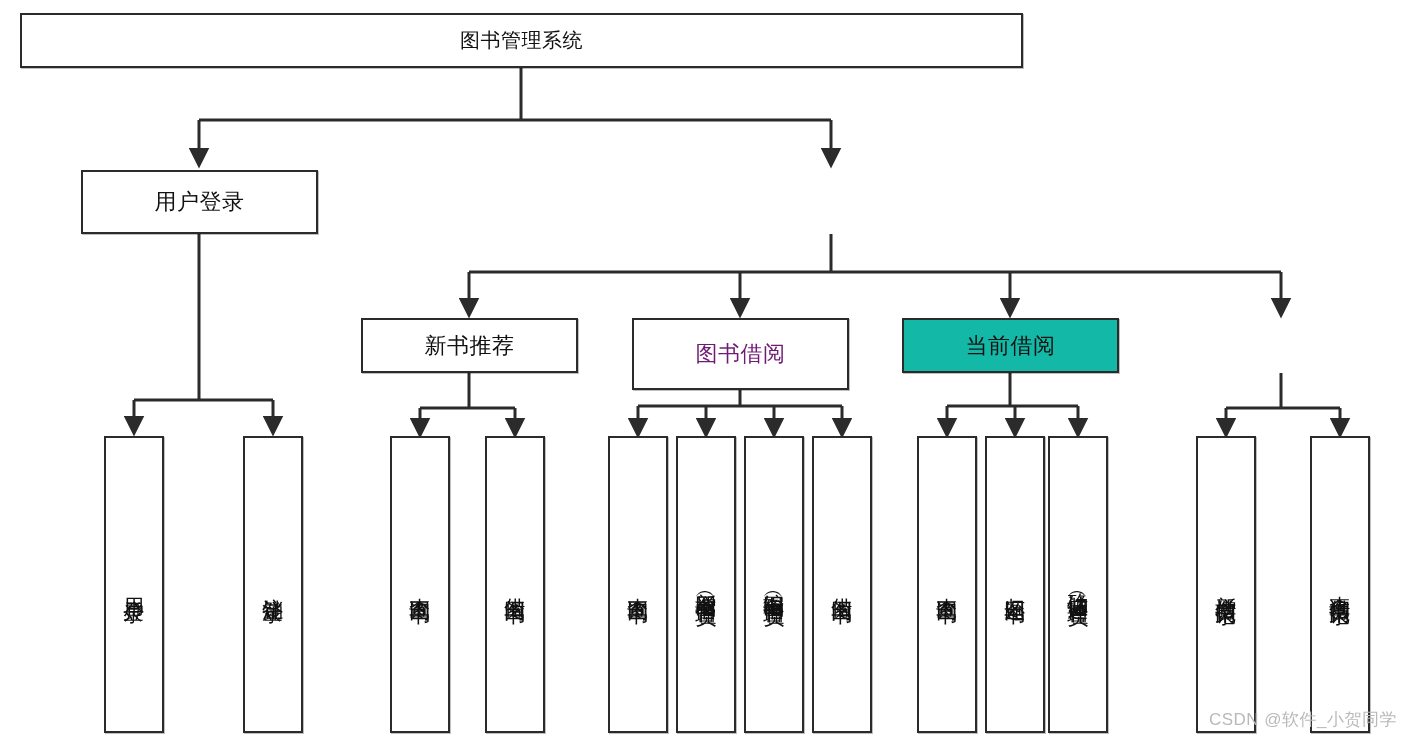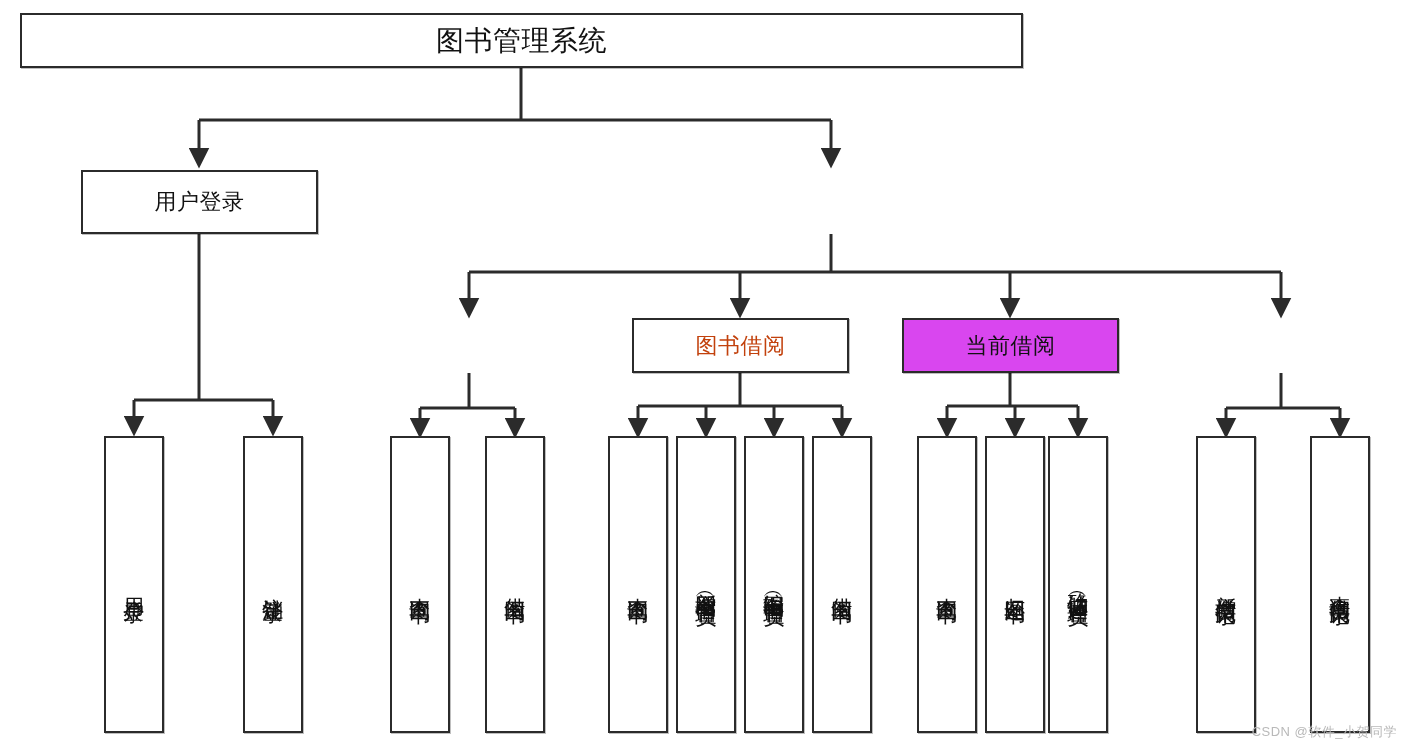--- a/index.html
+++ b/index.html
@@ -36,41 +36,41 @@
     align-items: center;
     justify-content: center;
     text-align: center;
     box-shadow: 1px 1px 0 rgba(0,0,0,0.25);
   }
   .node .label {
     display: block;
     line-height: 1.18;
     letter-spacing: 0.5px;
   }
-  .node.root .label { font-size: 28px; }
+  .node.root .label { font-size: 20px; }
   .node.l2 .label   { font-size: 22px; }
   .node.l3 .label   { font-size: 22px; }
 
   .node.leaf {
     writing-mode: vertical-rl;
     text-orientation: upright;
   }
   .node.leaf .label {
     writing-mode: vertical-rl;
     text-orientation: upright;
     font-size: 21px;
     line-height: 1.30;
     letter-spacing: 2px;
     white-space: nowrap;
   }
   .watermark {
     position: absolute;
     right: 8px;
-    bottom: 6px;
-    font-size: 13px;
+    bottom: 16px;
+    font-size: 17px;
     color: #b9b9b9;
     letter-spacing: 0.5px;
     white-space: nowrap;
     font-family: "Liberation Sans", "DejaVu Sans", sans-serif;
   }
 </style>
 </head>
 <body>
 
 <div id="canvas">
@@ -126,24 +126,27 @@
   </svg>
 
   <div class="node root" id="node-root" style="left: 20px; top: 13px; width: 1003px; height: 55px; border-color: rgb(43, 43, 43); background: rgb(255, 255, 255); color: rgb(17, 17, 17);">
     <span class="label">图书管理系统</span>
   </div>
 
   <div class="node l2" id="node-l2-0" style="left: 81px; top: 170px; width: 237px; height: 64px; border-color: rgb(43, 43, 43); background: rgb(255, 255, 255); color: rgb(17, 17, 17);">
     <span class="label">用户登录</span>
   </div>
 
-  <div class="node l3" id="node-l3-1" style="left: 632px; top: 318px; width: 217px; height: 55px; border-color: rgb(43, 43, 43); background: rgb(255, 255, 255); color: #c2410c;">
+  <div class="node l3" id="node-l3-0" style="left: 361px; top: 318px; width: 217px; height: 55px; border-color: rgb(43, 43, 43); background: rgb(255, 255, 255); color: rgb(17, 17, 17);">
+    <span class="label">新书推荐</span>
+  </div>
+  <div class="node l3" id="node-l3-1" style="left: 632px; top: 318px; width: 217px; height: 72px; border-color: rgb(43, 43, 43); background: rgb(255, 255, 255); color: #701a75;">
     <span class="label">图书借阅</span>
   </div>
-  <div class="node l3" id="node-l3-2" style="left: 902px; top: 318px; width: 217px; height: 55px; border-color: rgb(43, 43, 43); background: #d946ef; color: rgb(17, 17, 17);">
+  <div class="node l3" id="node-l3-2" style="left: 902px; top: 318px; width: 217px; height: 55px; border-color: rgb(43, 43, 43); background: #14b8a6; color: rgb(17, 17, 17);">
     <span class="label">当前借阅</span>
   </div>
 
   <div class="node leaf" id="node-leaf-0" style="left: 104px; top: 436px; width: 60px; height: 297px; border-color: rgb(43, 43, 43); background: rgb(255, 255, 255); color: rgb(17, 17, 17);">
     <span class="label">用户登录</span>
   </div>
   <div class="node leaf" id="node-leaf-1" style="left: 243px; top: 436px; width: 60px; height: 297px; border-color: rgb(43, 43, 43); background: rgb(255, 255, 255); color: rgb(17, 17, 17);">
     <span class="label">注销登录</span>
   </div>
   <div class="node leaf" id="node-leaf-2" style="left: 390px; top: 436px; width: 60px; height: 297px; border-color: rgb(43, 43, 43); background: rgb(255, 255, 255); color: rgb(17, 17, 17);">

